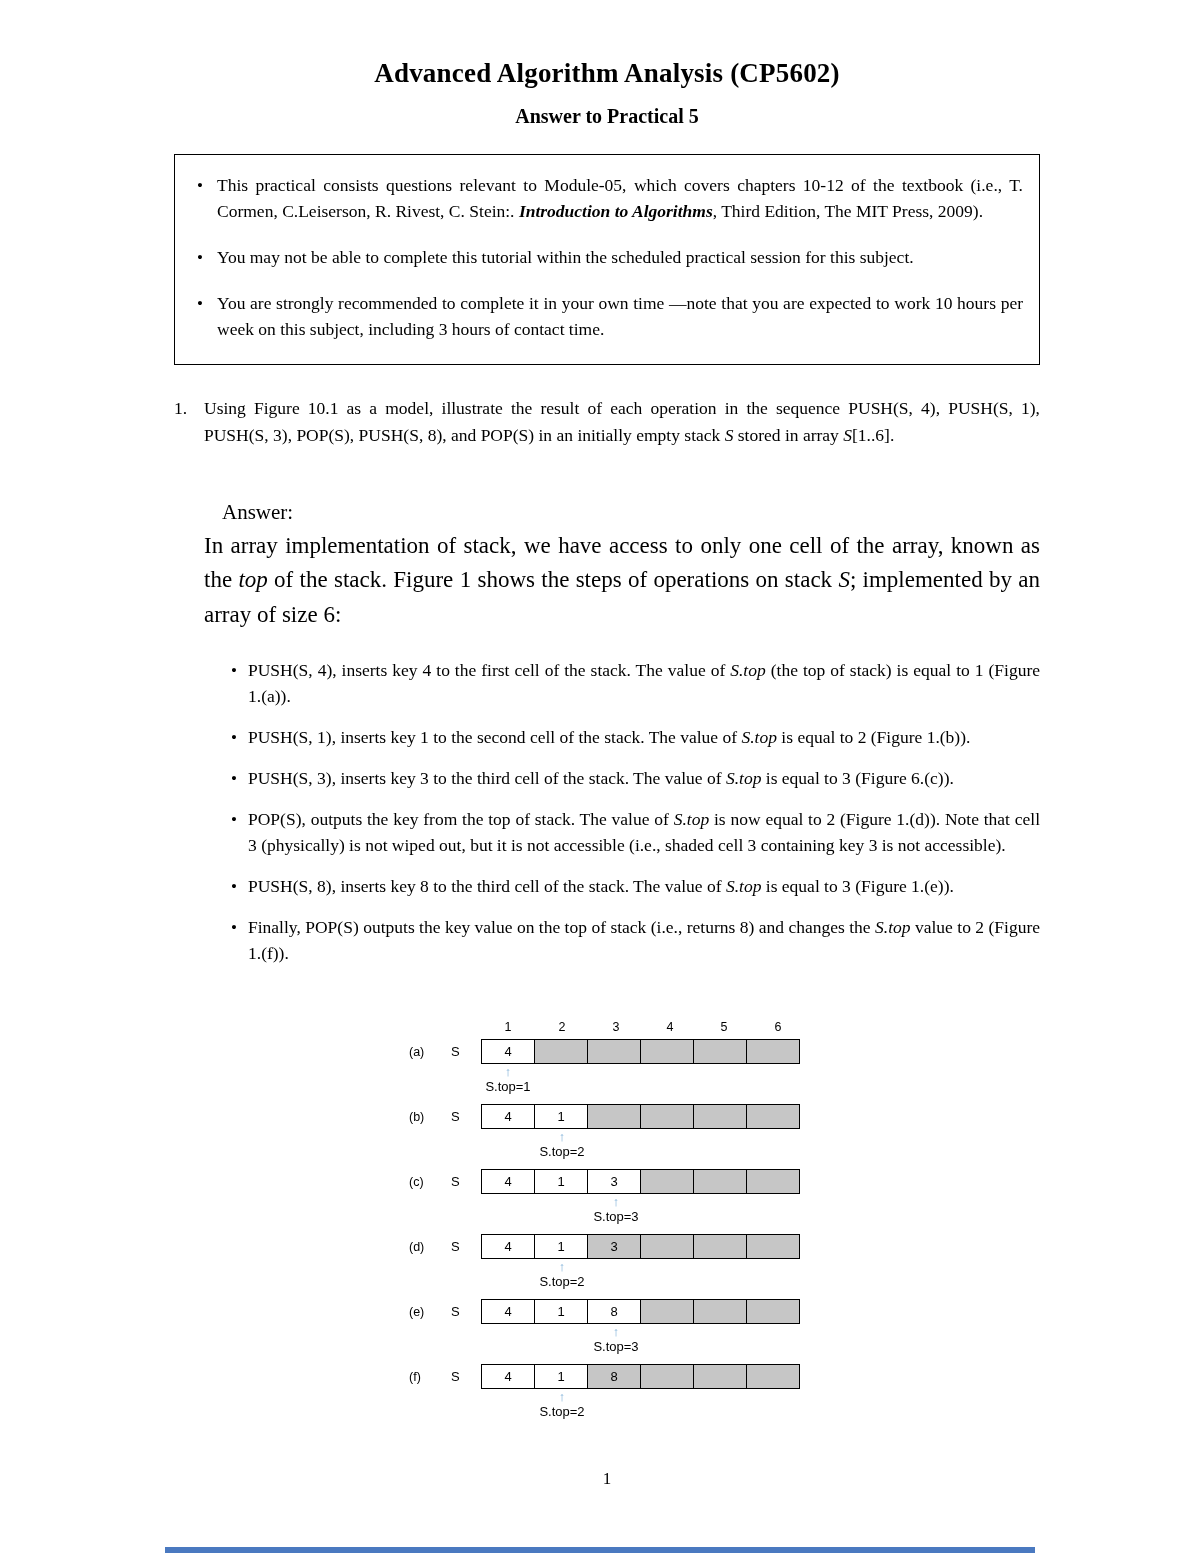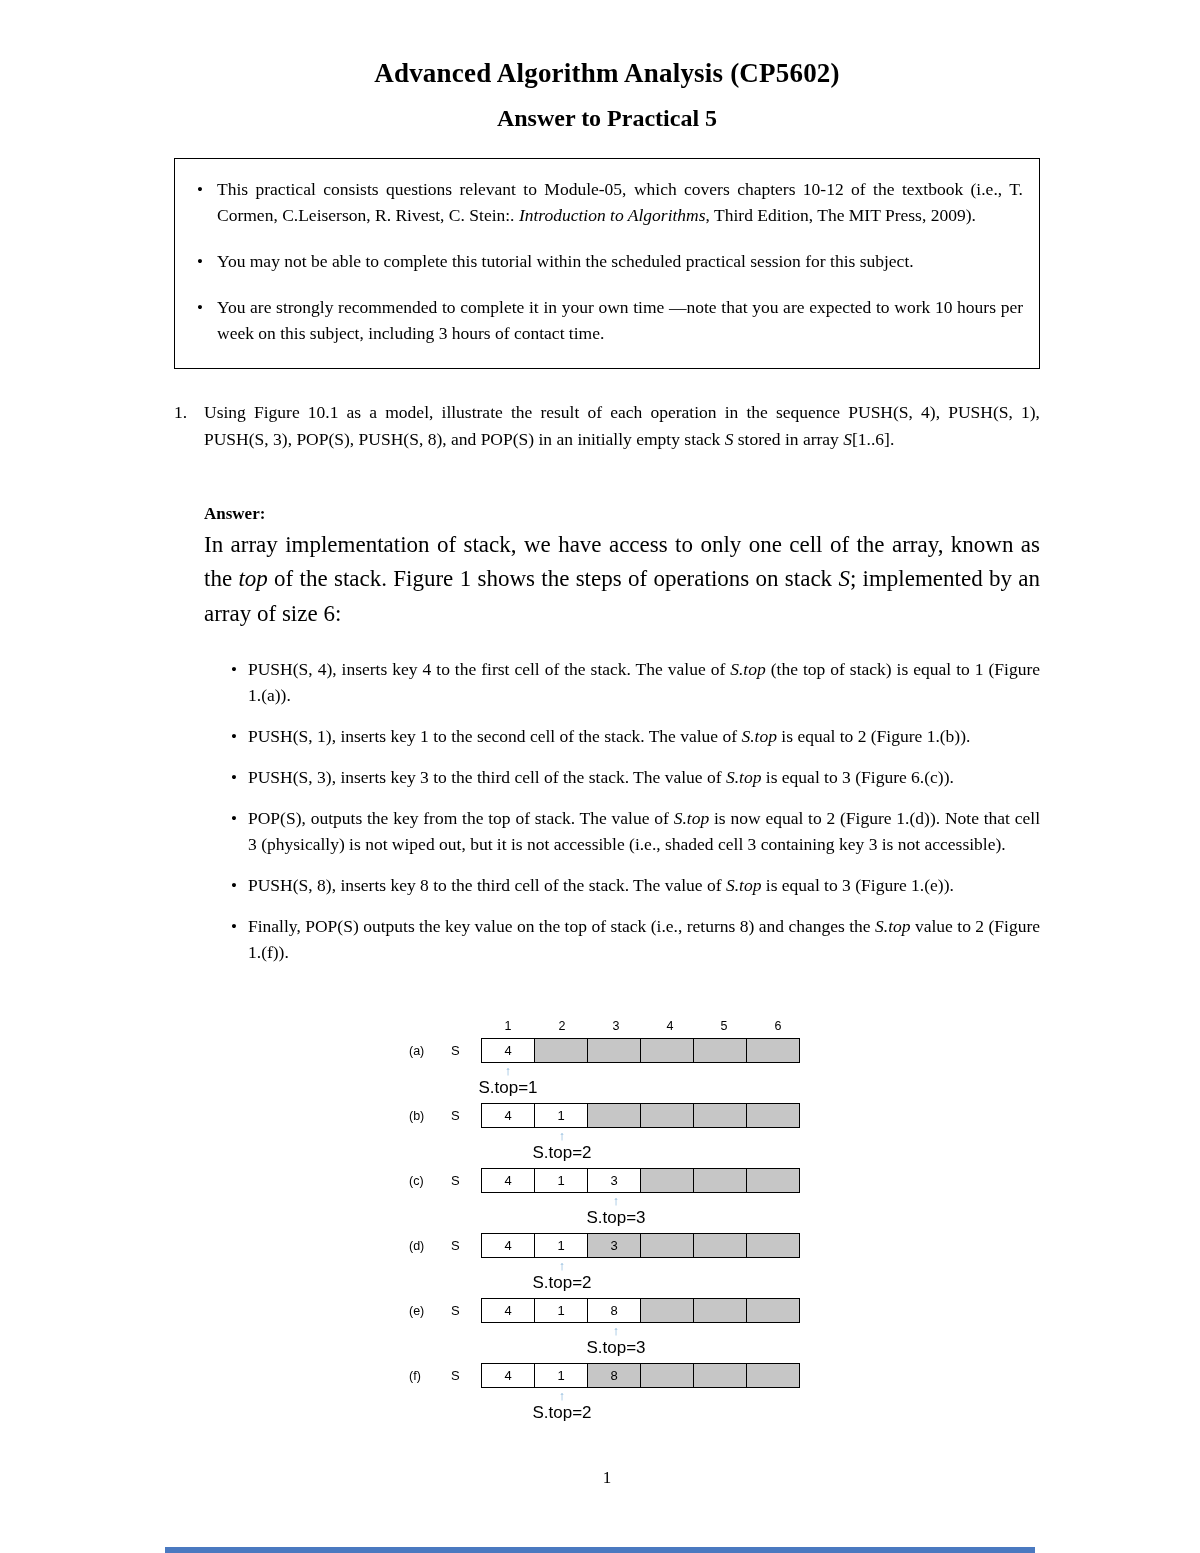--- a/index.html
+++ b/index.html
@@ -19,21 +19,21 @@
   .doc-title {
     text-align: center;
     font-weight: bold;
     font-size: 27px;
     margin: 0 0 16px 0;
     letter-spacing: 0.2px;
   }
   .doc-subtitle {
     text-align: center;
     font-weight: bold;
-    font-size: 24px;
+    font-size: 20px;
     margin: 0 0 26px 0;
   }
   .notice-box {
     border: 1px solid #000;
     padding: 4px 16px 2px 8px;
   }
   .box-item, .ans-item {
     display: flex;
     font-size: 17.5px;
     line-height: 1.48;
@@ -47,21 +47,21 @@
   }
   .flowtext { flex: 1; text-align: justify; }
   .question {
     display: flex;
     margin-top: 30px;
     font-size: 17.5px;
     line-height: 1.5;
   }
   .qnum { flex: none; width: 30px; }
   .answer-section { margin-left: 30px; margin-top: 52px; }
-  .answer-label { font-weight: bold; font-size: 17px; margin: 0 0 4px 0; }
+  .answer-label { font-weight: normal; font-size: 21px; margin: 0 0 4px 18px; }
   .answer-intro {
     font-size: 23px;
     line-height: 1.5;
     text-align: justify;
     margin: 0 0 26px 0;
   }
   .ans-item { margin-bottom: 15px; }
   .ans-item .bullet { width: 28px; margin-left: 16px; }
 
   
@@ -101,21 +101,21 @@
   }
   .fig-cell.shaded { background: #c6c6c6; }
   .fig-pointer-row { position: relative; height: 38px; }
   .fig-pointer {
     position: absolute; top: 1px;
     transform: translateX(-50%);
     text-align: center;
     font-family: "Liberation Sans", sans-serif;
   }
   .fig-arrow { display: block; color: #7aadd6; font-size: 13px; line-height: 1; }
-  .fig-toplabel { display: block; font-size: 17px; margin-top: 1px; white-space: nowrap; }
+  .fig-toplabel { display: block; font-size: 13px; margin-top: 1px; white-space: nowrap; }
   .fig-caption {
     text-align: center;
     font-size: 17.5px;
     margin-top: 46px;
   }
   .page-number {
     text-align: center;
     font-size: 17px;
     margin-top: 42px;
   }
@@ -130,21 +130,21 @@
 <body>
 
 <div class="page">
 
   <h1 class="doc-title">Advanced Algorithm Analysis (CP5602)</h1>
   <h2 class="doc-subtitle">Answer to Practical 5</h2>
 
   <div class="notice-box">
     <div class="box-item">
       <span class="bullet">•</span>
-      <span class="flowtext"><span>This practical consists questions relevant to Module-05, which covers chapters 10-12 of the textbook (i.e., T. Cormen, C.Leiserson, R. Rivest, C. Stein:. </span><span style="font-style: italic;">Introduction to Algorithms</span><span>, Third Edition, The MIT Press, 2009).</span></span>
+      <span class="flowtext"><span>This practical consists questions relevant to Module-05, which covers chapters 10-12 of the textbook (i.e., T. Cormen, C.Leiserson, R. Rivest, C. Stein:. </span><span style="font-style: italic; font-weight: bold;">Introduction to Algorithms</span><span>, Third Edition, The MIT Press, 2009).</span></span>
     </div>
     <div class="box-item">
       <span class="bullet">•</span>
       <span class="flowtext"><span>You may not be able to complete this tutorial within the scheduled practical session for this subject.</span></span>
     </div>
     <div class="box-item">
       <span class="bullet">•</span>
       <span class="flowtext"><span>You are strongly recommended to complete it in your own time —note that you are expected to work 10 hours per week on this subject, including 3 hours of contact time.</span></span>
     </div>
   </div>

